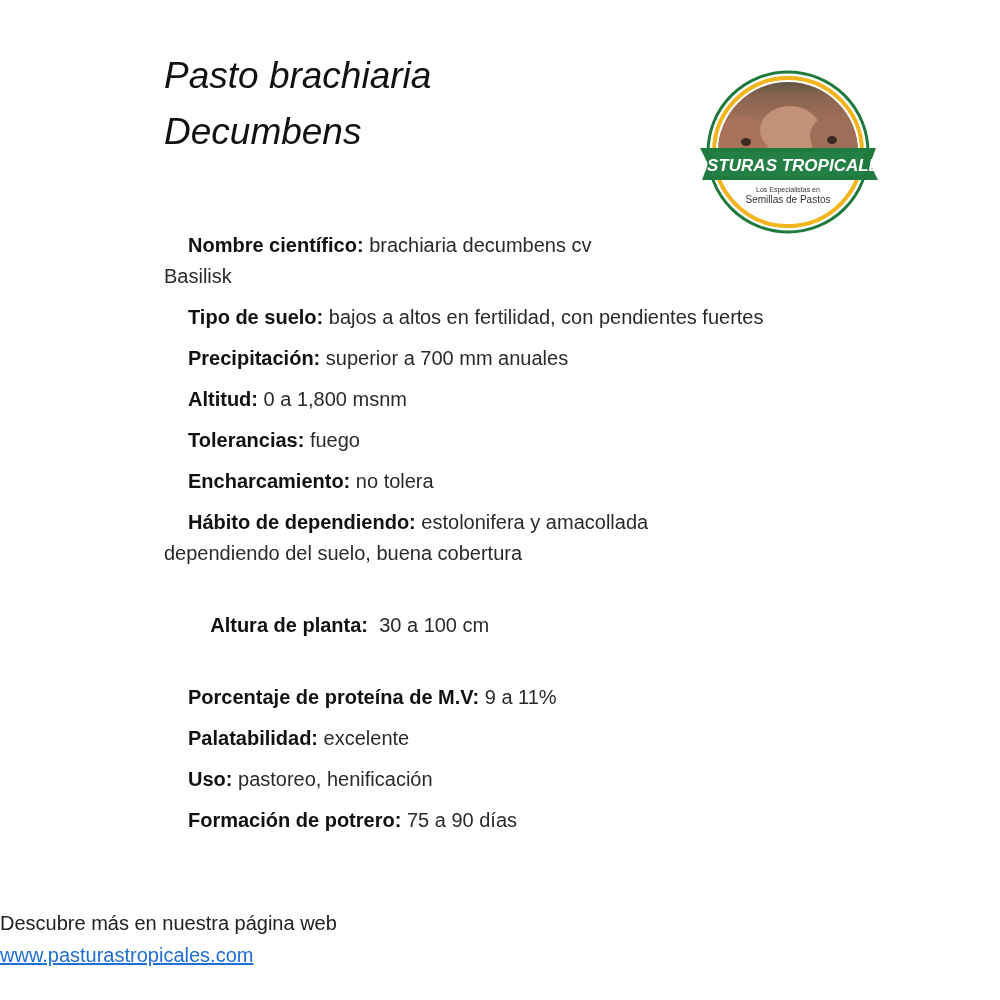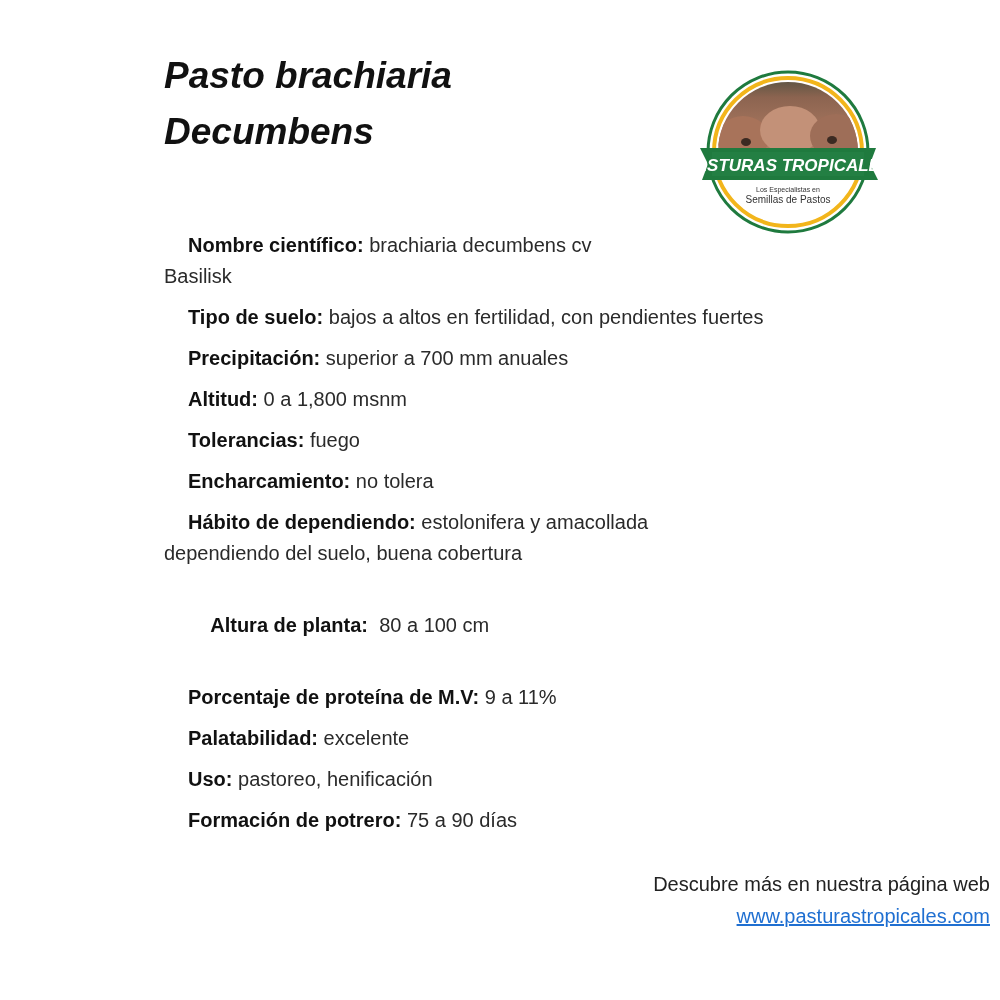--- a/index.html
+++ b/index.html
@@ -15,21 +15,21 @@
       font-family: "Liberation Sans", sans-serif;
       color: #222222;
     }
     .title {
       position: absolute;
       left: 164px;
       top: 48px;
       margin: 0;
       font-family: "Liberation Sans", sans-serif;
       font-style: italic;
-      font-weight: bold;
+      font-weight: normal;
       font-size: 37px;
       line-height: 56px;
       color: #111111;
     }
     .title span { display: block; }
 
     .logo {
       position: absolute;
       left: 698px;
       top: 68px;
@@ -58,23 +58,23 @@
       color: #111111;
       margin-left: 24px;
     }
     .specs .value {
       color: #2a2a2a;
     }
 
     .footer {
       position: absolute;
       left: 0;
-      top: 868px;
+      top: 907px;
       width: 990px;
-      text-align: right;
+      text-align: left;
       font-size: 20px;
       line-height: 32px;
       color: #222222;
     }
     .footer a {
       color: #1f6fd1;
       text-decoration: underline;
       margin-top: 44px;
     }
   </style>
@@ -137,21 +137,21 @@
   <li>
     <span class="label">Tolerancias:</span><span class="value"> fuego</span>
   </li>
   <li>
     <span class="label">Encharcamiento:</span><span class="value"> no tolera</span>
   </li>
   <li style="width:560px;">
     <span class="label">Hábito de dependiendo:</span><span class="value"> estolonifera y amacollada dependiendo del suelo, buena cobertura</span>
   </li>
   <li style="white-space:pre;">
-    <span class="label">Altura de planta:</span><span class="value">  80 a 100 cm</span>
+    <span class="label">Altura de planta:</span><span class="value">  30 a 100 cm</span>
   </li>
   <li>
     <span class="label">Porcentaje de proteína de M.V:</span><span class="value"> 9 a 11%</span>
   </li>
   <li>
     <span class="label">Palatabilidad:</span><span class="value"> excelente</span>
   </li>
   <li>
     <span class="label">Uso:</span><span class="value"> pastoreo, henificación</span>
   </li>

